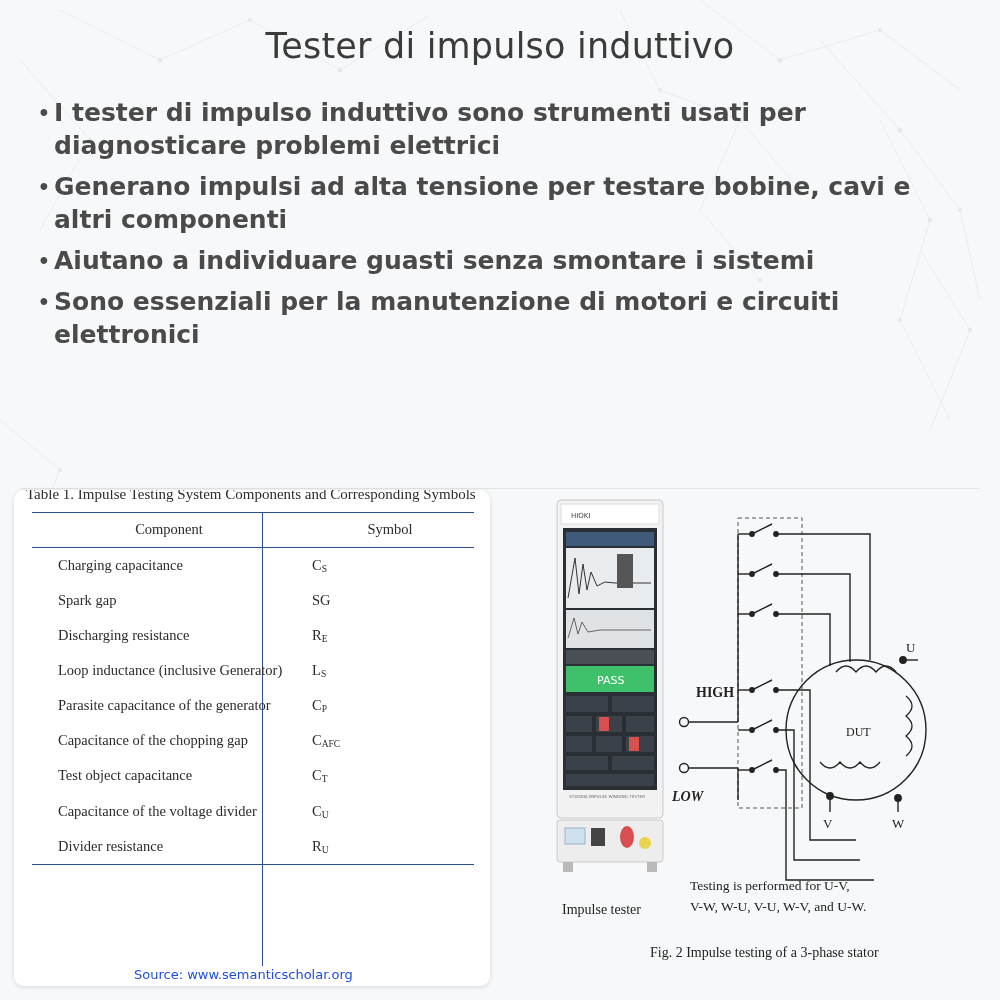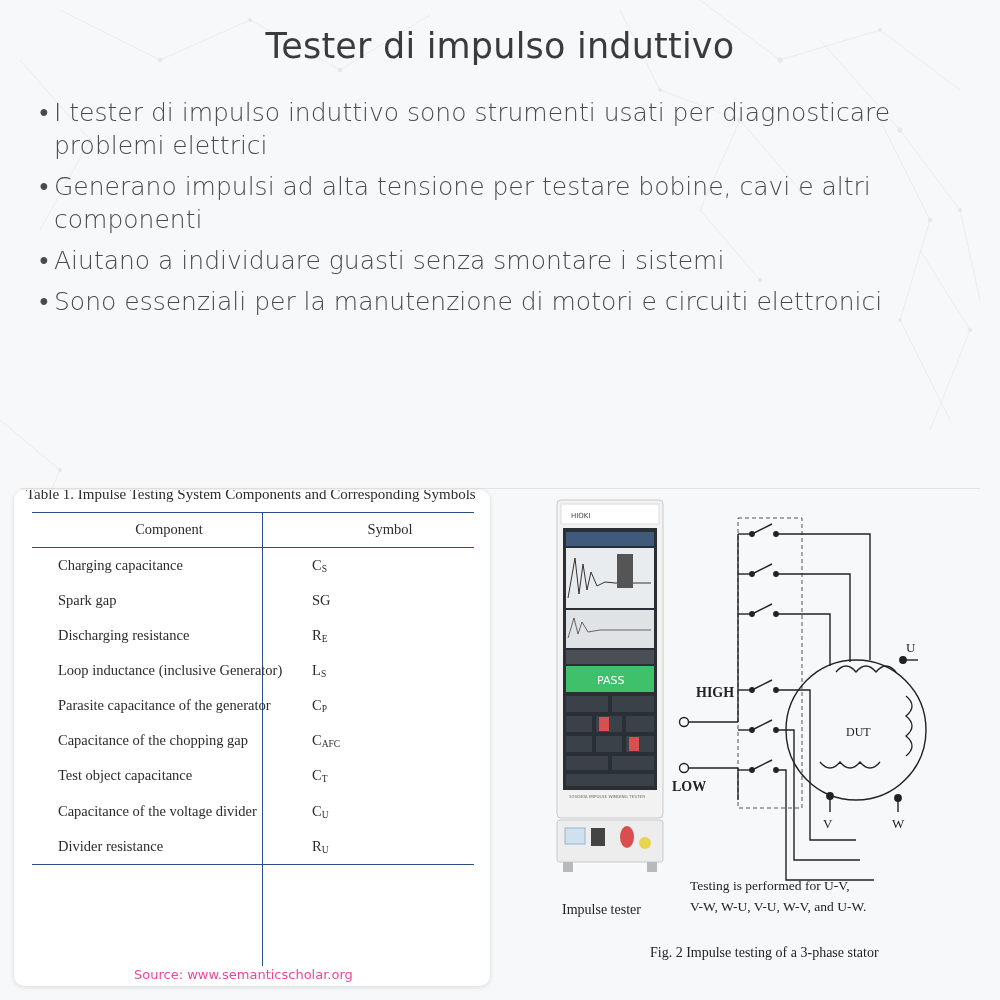--- a/index.html
+++ b/index.html
@@ -38,21 +38,21 @@
     color:#4a4a4a;
     font-weight:300;
   }
   .bullet .dot{
     flex:0 0 auto;
     width:20px;
     text-align:center;
     font-size:25px;
     line-height:1.32;
   }
-  .bullet .txt{flex:1 1 auto;}
+  .bullet .txt{flex:1 1 auto;font-weight:bold;}
 
   
   .figure-area{
     position:absolute;
     left:0;top:488px;width:1000px;height:512px;
   }
   .fig-divider{
     position:absolute;left:20px;top:0;width:960px;height:1px;
     background:#e2e4e6;
   }
@@ -93,21 +93,21 @@
   }
   table.sym td.comp{width:62%;text-align:left;padding-left:26px;}
   table.sym td.symb{width:38%;}
   table.sym tr.last td{border-bottom:1.6px solid #2b4f86;}
   .colsplit{
     position:absolute;left:248px;top:22px;width:1.4px;height:454px;
     background:#2b4f86;
   }
   .source{
     position:absolute;left:120px;bottom:4px;
-    font-size:13px;color:#ec4899;
+    font-size:13px;color:#1d4ed8;
     font-family:"DejaVu Sans", sans-serif;
   }
   sub{font-size:9.5px;vertical-align:-.22em;}
 
   
   .schematic{
     position:absolute;left:500px;top:2px;width:500px;height:500px;
   }
   .dev-label{
     position:absolute;
@@ -353,21 +353,21 @@
         <path d="M170 296 L170 312"></path>
         <path d="M238 298 L238 312"></path>
       </g>
       <text x="246" y="152" font-family="Liberation Serif, serif" font-size="13" fill="#222">U</text>
       <text x="163" y="328" font-family="Liberation Serif, serif" font-size="13" fill="#222">V</text>
       <text x="232" y="328" font-family="Liberation Serif, serif" font-size="13" fill="#222">W</text>
       <text x="186" y="236" font-family="Liberation Serif, serif" font-size="12" fill="#222">DUT</text>
     </svg>
 
     <div class="dev-label" style="left:168px;top:195px;font-weight:bold;margin-left:28px;">HIGH</div>
-    <div class="dev-label" style="left:172px;top:289px;font-weight:bold;">LOW</div>
+    <div class="dev-label" style="left:172px;top:299px;font-weight:bold;font-style:italic;">LOW</div>
 
     <div class="note">
       <div>Testing is performed for U-V,</div>
       <div>V-W, W-U, V-U, W-V, and U-W.</div>
     </div>
 
     <div class="fig-caption">Fig. 2  Impulse testing of a 3-phase stator</div>
   </div>
 </div>
 

